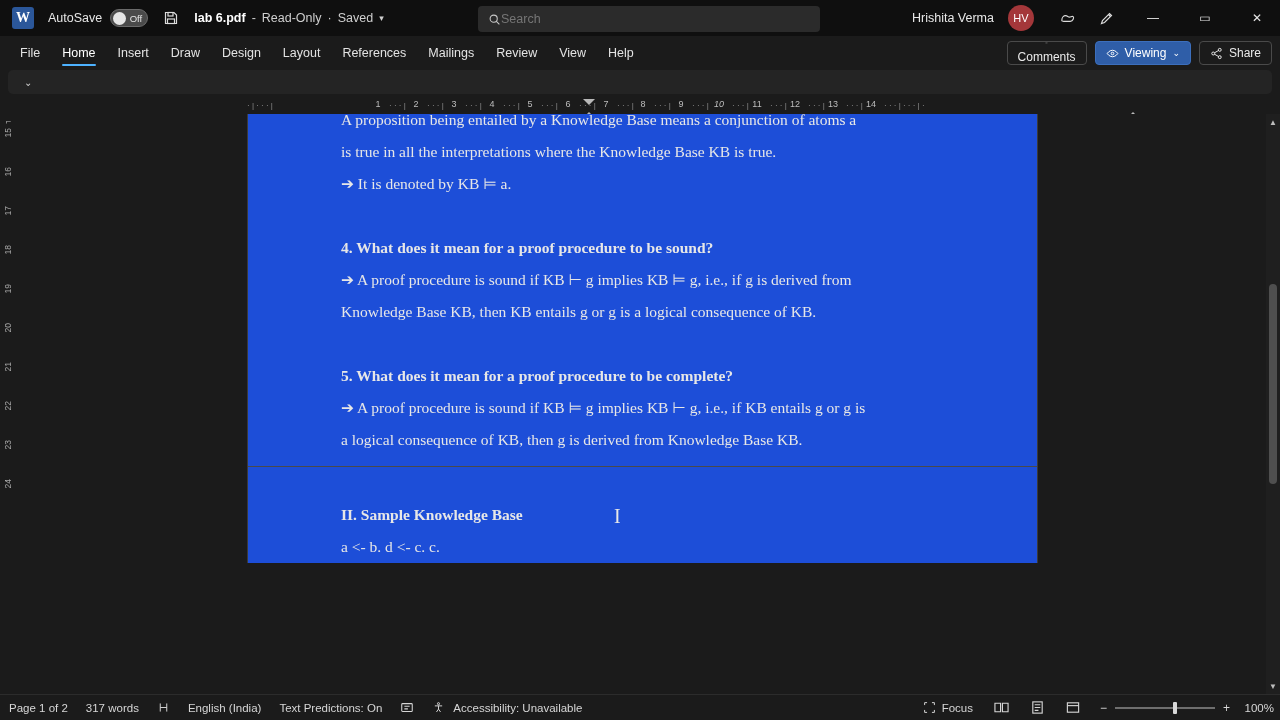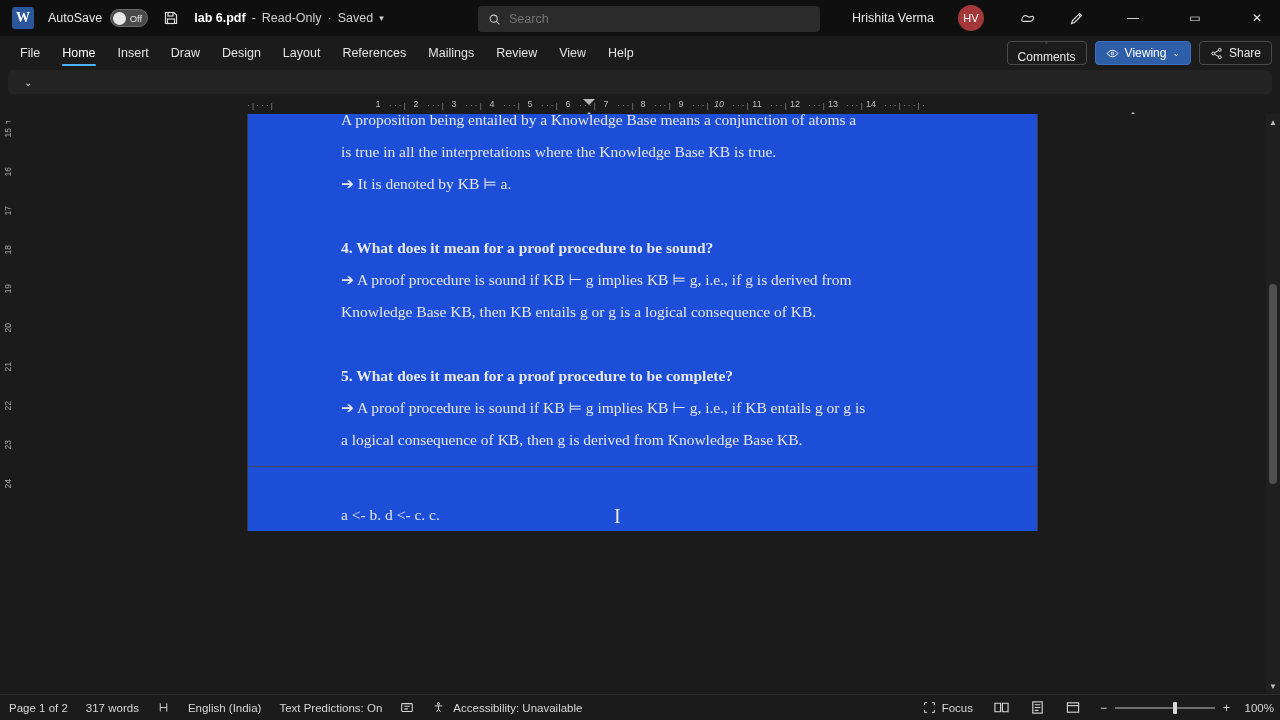--- a/index.html
+++ b/index.html
@@ -35,28 +35,28 @@
   .toggle .off-text { position: absolute; right: 5px; font-size: 9.5px; color: #e6e6e6; }
   .save-icon { margin-left: 12px; width: 22px; height: 22px; display: flex; align-items: center; justify-content: center; }
   .docname-wrap { display: flex; align-items: center; gap: 6px; margin-left: 12px; font-size: 12.5px; }
   .docname { color: #fff; font-weight: bold; }
   .docmeta { color: #cfcfcf; }
   .chev { color: #cfcfcf; font-size: 9px; }
 
   .searchbar {
     position: absolute; left: 478px; top: 6px; width: 342px; height: 26px;
     background: #2b2b2b; border-radius: 4px; display: flex; align-items: center;
-    padding: 0 10px; gap: 8px;
+    padding: 0 10px; 
   }
   .searchbar .s-icon { color: #c8c8c8; font-size: 13px; }
   .searchbar input {
     background: transparent; border: none; outline: none; color: #d6d6d6;
     font-size: 12.5px; width: 100%; font-family: "Liberation Sans", sans-serif;
   }
-  .titlebar-right { position: absolute; right: 0; top: 0; height: 36px; display: flex; align-items: center; gap: 16px; }
+  .titlebar-right { position: absolute; right: 0; top: 0; height: 36px; display: flex; align-items: center; gap: 6px; }
   .user-name { color: #e8e8e8; font-size: 12.5px; margin-right: 8px; }
   .avatar {
     width: 26px; height: 26px; border-radius: 50%; background: #a4373a; color: #fff;
     font-size: 11px; display: flex; align-items: center; justify-content: center; margin-right: 10px;
   }
   .tb-icon { width: 34px; height: 36px; display: flex; align-items: center; justify-content: center; color: #d8d8d8; font-size: 14px; }
   .win-btn { width: 46px; height: 36px; display: flex; align-items: center; justify-content: center; color: #e8e8e8; font-size: 12px; }
 
   
   .ribbon {
@@ -348,20 +348,21 @@
           <p class="doc-p bold">4. What does it mean for a proof procedure to be sound?</p>
           <p class="doc-p">➔ A proof procedure is sound if KB ⊢ g implies KB ⊨ g, i.e., if g is derived from</p>
           <p class="doc-p">Knowledge Base KB, then KB entails g or g is a logical consequence of KB.</p>
           <div class="spacer-line"></div>
           <p class="doc-p bold">5. What does it mean for a proof procedure to be complete?</p>
           <p class="doc-p">➔ A proof procedure is sound if KB ⊨ g implies KB ⊢ g, i.e., if KB entails g or g is</p>
           <p class="doc-p">a logical consequence of KB, then g is derived from Knowledge Base KB.</p>
           <div style="height:10px"></div>
           <div class="page-break" style="position:relative;margin:0 -93px;"></div>
           <div class="spacer-line"></div>
+          <p class="doc-p bold">II. Sample Knowledge Base</p>
           <p class="doc-p">a &lt;- b. d &lt;- c. c.</p>
         </div>
       </div>
 
       <span class="i-beam">I</span>
 
       <div class="scrollbar">
         <span class="scroll-up">▲</span>
         <span class="scroll-thumb"></span>
         <span class="scroll-down">▼</span>

